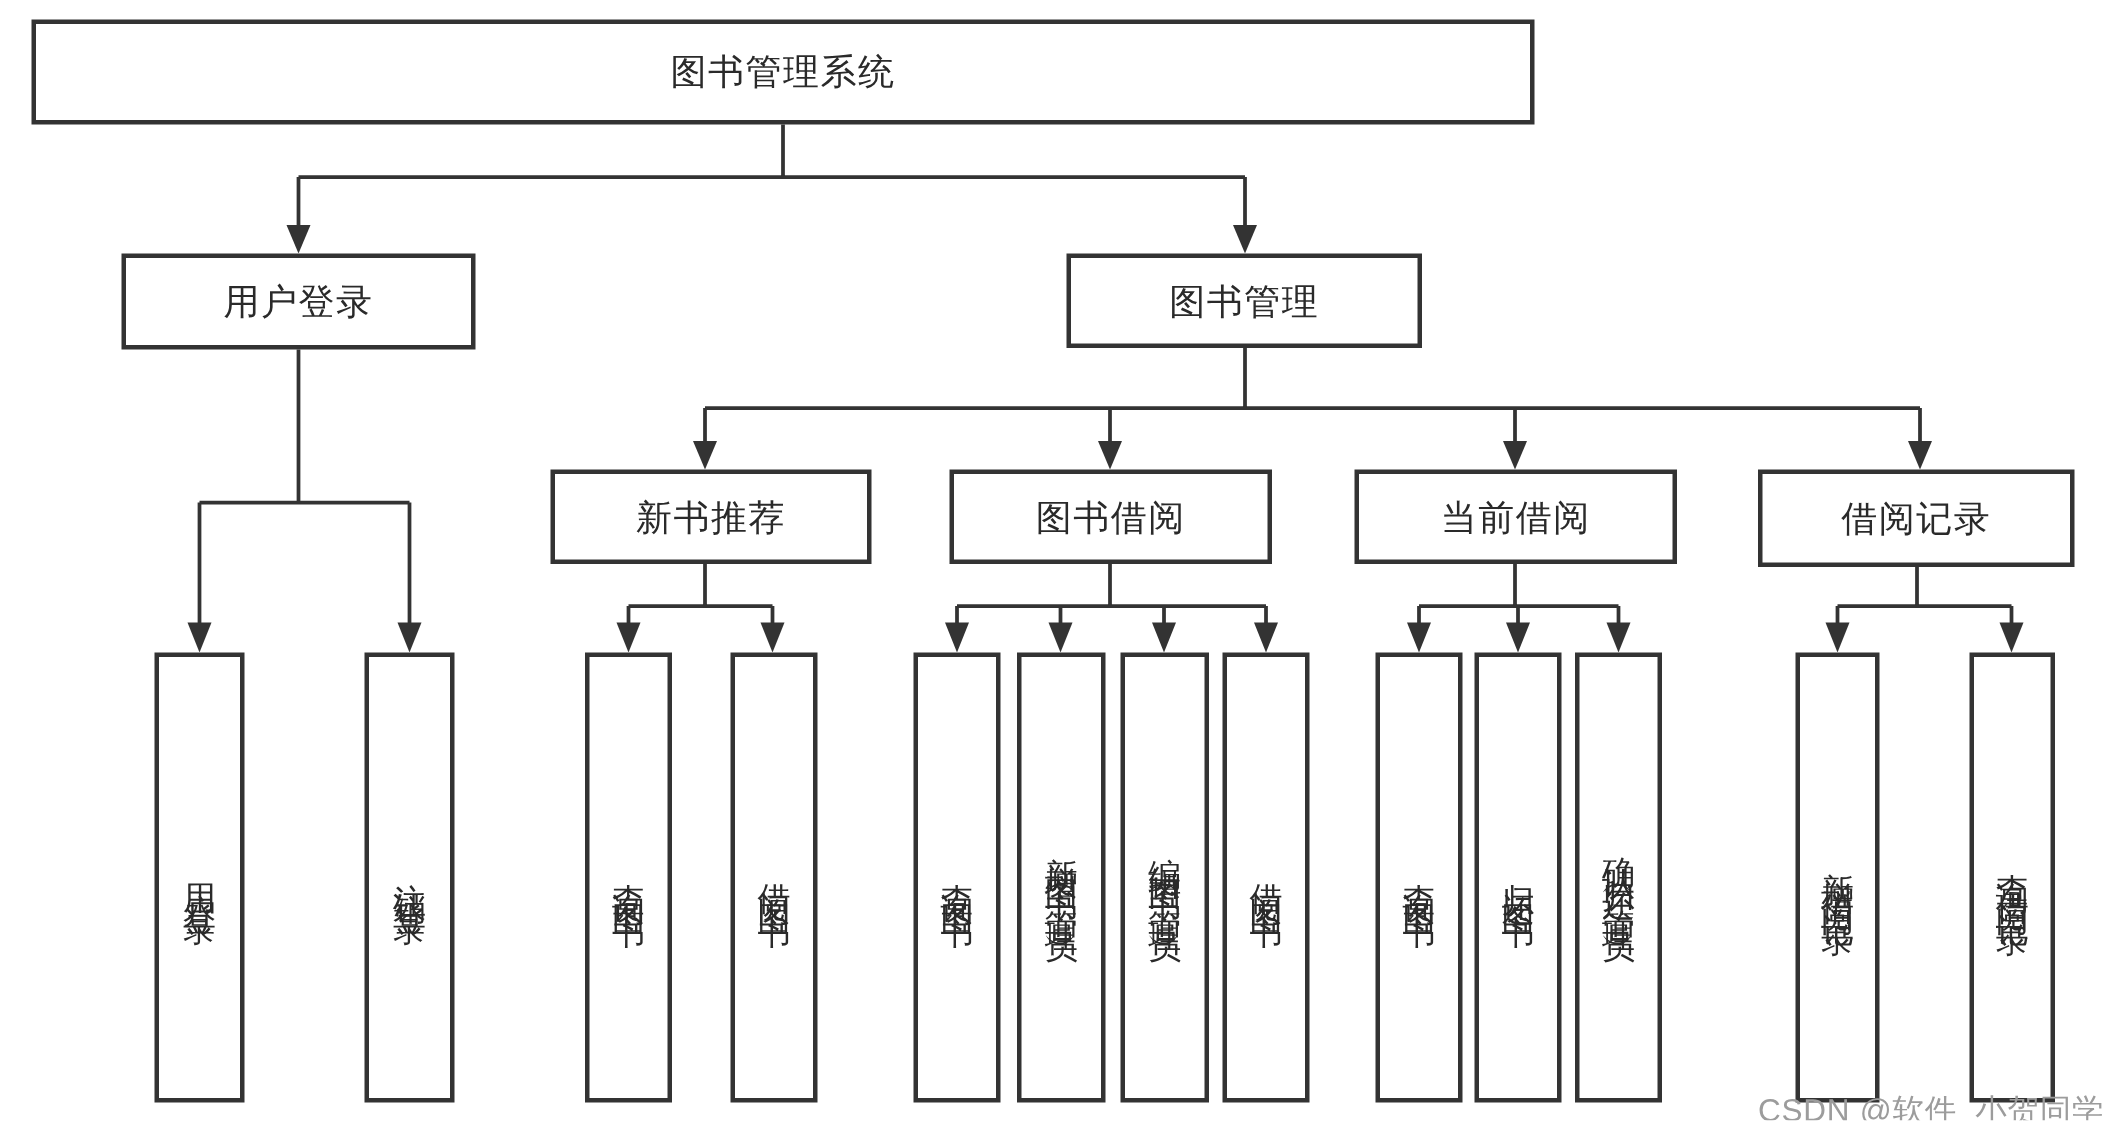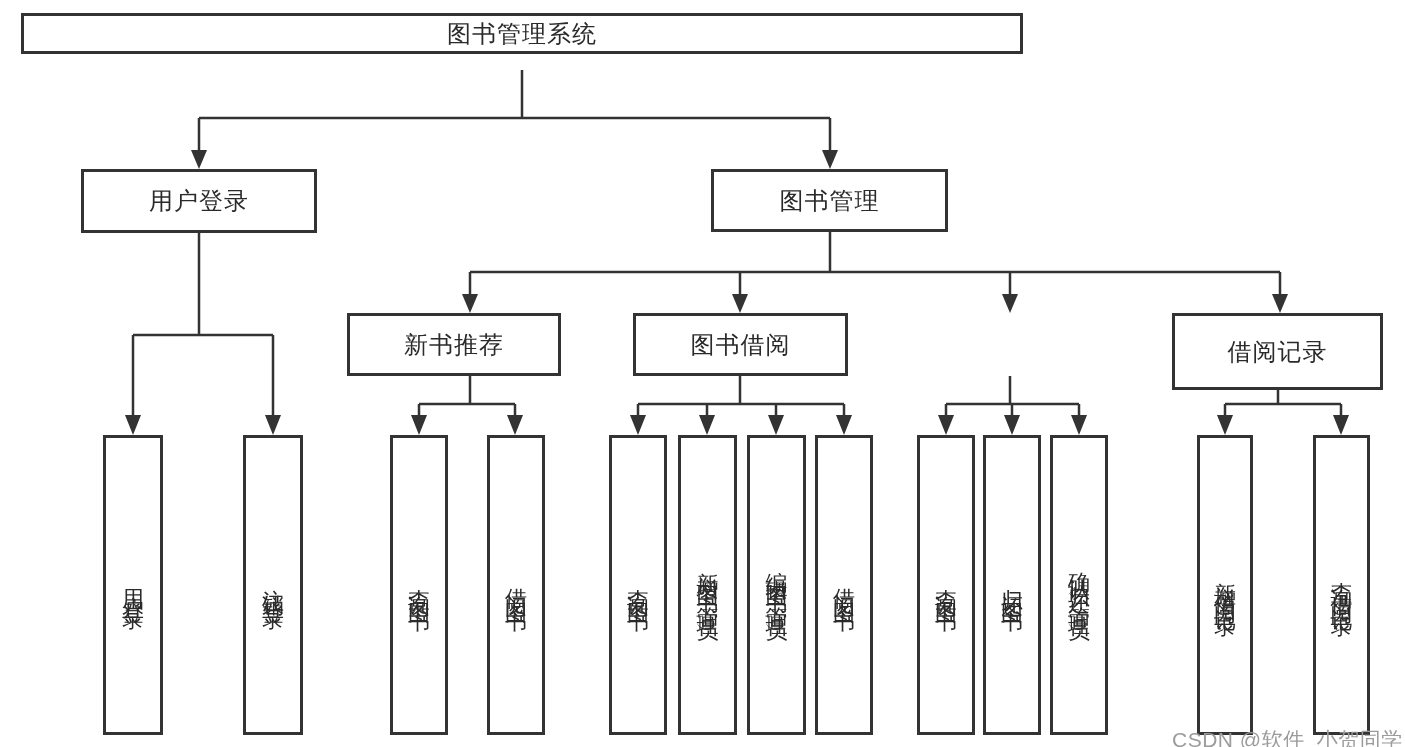--- a/index.html
+++ b/index.html
@@ -94,38 +94,41 @@
 
       <polygon points="946,435 938,415 954,415"></polygon>
       <polygon points="1012,435 1004,415 1020,415"></polygon>
       <polygon points="1079,435 1071,415 1087,415"></polygon>
 
       <polygon points="1225,435 1217,415 1233,415"></polygon>
       <polygon points="1341,435 1333,415 1349,415"></polygon>
     </g>
   </svg>
 
-  <div class="hbox" style="left:21px;top:13px;width:1002px;height:41px;">
+  <div class="hbox" style="left:21px;top:13px;width:1002px;height:70px;">
     <span>图书管理系统</span>
   </div>
 
   <div class="hbox" style="left:81px;top:169px;width:236px;height:64px;">
     <span>用户登录</span>
   </div>
   <div class="hbox" style="left:711px;top:169px;width:237px;height:63px;justify-content:center;">
     <span>图书管理</span>
   </div>
 
-  <div class="hbox" style="left:347px;top:313px;width:214px;height:63px;">
+  <div class="hbox" style="left:367px;top:313px;width:214px;height:63px;">
     <span>新书推荐</span>
   </div>
   <div class="hbox" style="left:633px;top:313px;width:215px;height:63px;justify-content:center;">
     <span>图书借阅</span>
   </div>
-  <div class="hbox" style="left:1172px;top:313px;width:211px;height:77px;">
+  <div class="hbox" style="left:903px;top:313px;width:215px;height:63px;">
+    <span>当前借阅</span>
+  </div>
+  <div class="hbox" style="left:1172px;top:313px;width:211px;height:65px;">
     <span>借阅记录</span>
   </div>
 
   <div class="vbox" style="left:103px;width:60px;">
     <span class="vtext">用户登录</span>
   </div>
   <div class="vbox" style="left:243px;width:60px;">
     <span class="vtext">注销登录</span>
   </div>
   <div class="vbox" style="left:390px;width:58px;">

